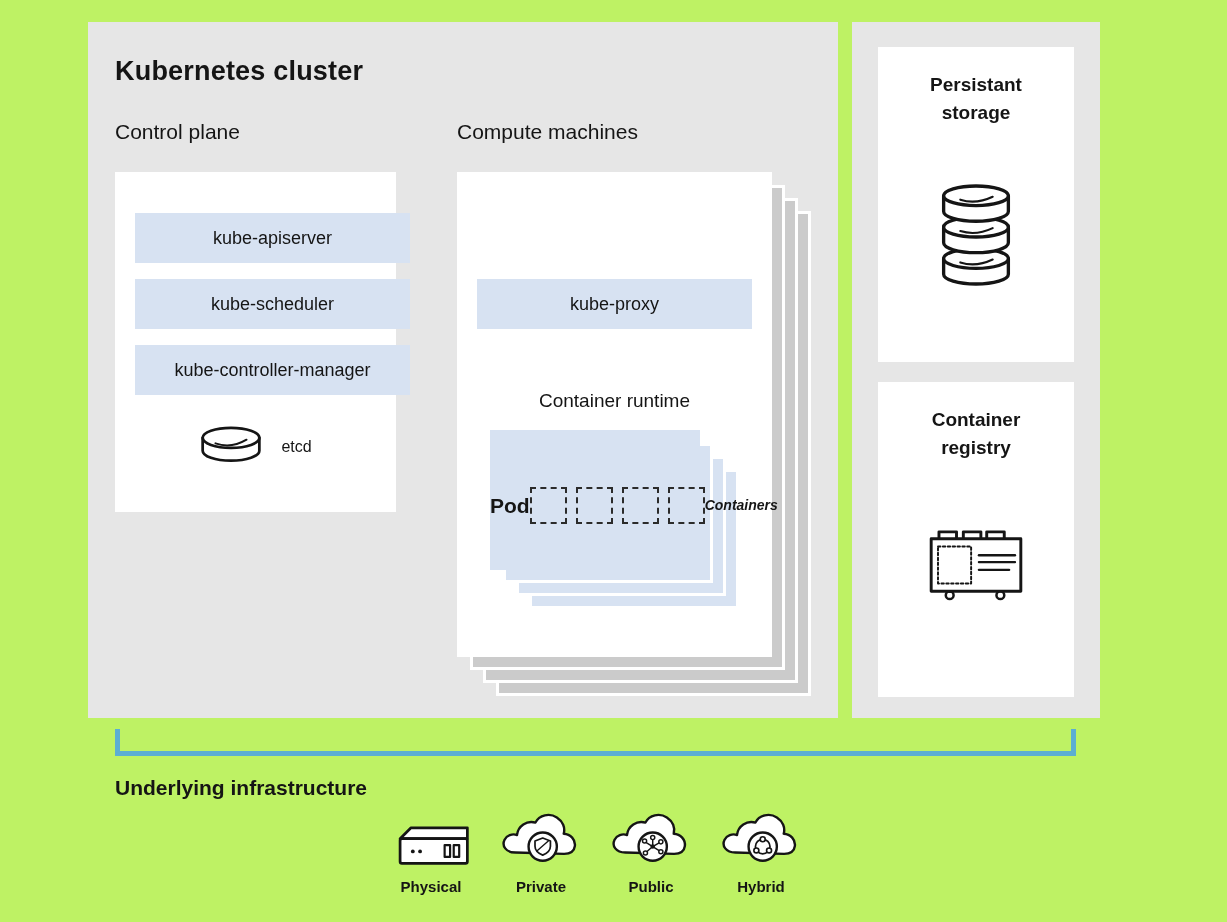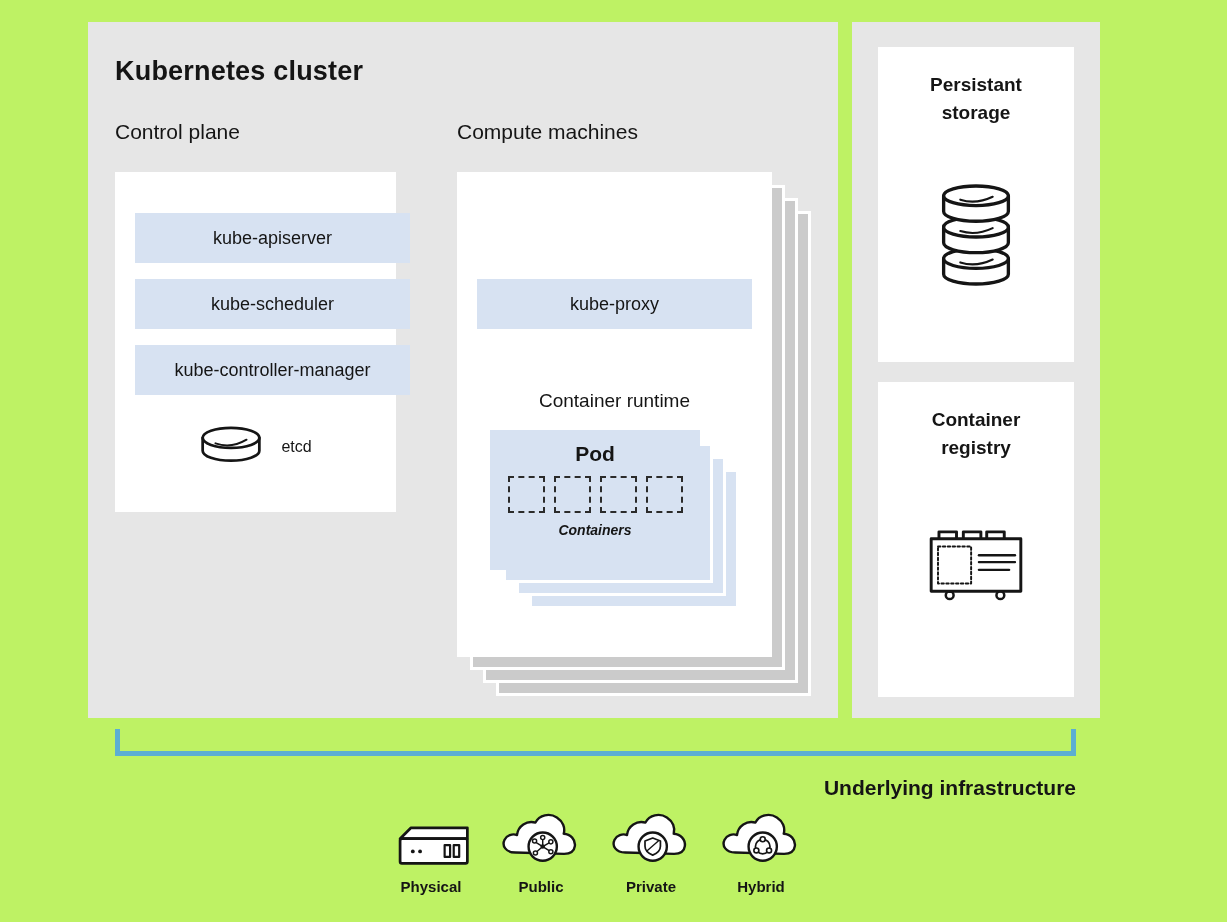--- a/index.html
+++ b/index.html
@@ -33,39 +33,39 @@
   .etcd-label { font-size:16px; font-weight:500; }
 
   .runtime-label { position:absolute; left:0; top:218px; width:100%; text-align:center;
                    font-size:19px; font-weight:500; }
 
   .pod-sheet { position:absolute; width:210px; height:140px; background:#d7e2f2; border:3px solid #fff; }
   .pod-sheet-1 { left:46px; top:271px; }
   .pod-sheet-2 { left:59px; top:284px; }
   .pod-sheet-3 { left:72px; top:297px; }
   .pod-box { position:absolute; left:33px; top:258px; width:210px; height:140px; background:#d7e2f2;
-             display:flex; flex-direction:column; align-items:center; }
+             display:flex; flex-direction:row; align-items:center; }
   .pod-title { margin-top:12px; font-size:21px; font-weight:600; }
   .pod-squares { margin-top:10px; display:flex; gap:9px; }
   .pod-square { width:37px; height:37px; border:2px dashed #2b2b2b; }
   .containers-label { margin-top:9px; font-size:14px; font-style:italic; font-weight:600; }
 
   .side-box { position:absolute; left:878px; width:196px; height:315px; background:#fff;
               display:flex; flex-direction:column; align-items:center; }
   .storage-box { top:47px; }
   .registry-box { top:382px;align-items:center; }
   .side-title { margin-top:24px; width:130px; text-align:center; font-size:19px; font-weight:700; line-height:1.45; }
   .side-icon-wrap { display:flex; justify-content:center; }
   .storage-box .side-icon-wrap { margin-top:58px; }
   .registry-box .side-icon-wrap { margin-top:66px; }
 
   .bracket { position:absolute; left:115px; top:729px; width:961px; height:27px;
              border-left:5px solid #5baed3; border-right:5px solid #5baed3; border-bottom:5px solid #5baed3; }
 
-  .infra-label { position:absolute; left:115px; top:776px; width:961px; text-align:right;
+  .infra-label { position:absolute; left:115px; top:776px; width:961px; text-align:left;
                  font-size:21px; font-weight:600; }
 
   .infra-row { position:absolute; left:258px; top:816px; width:676px; display:flex; justify-content:center; }
   .infra-item { display:flex; flex-direction:column; align-items:center; width:110px; }
   .infra-icon { height:52px; display:flex; align-items:flex-end; justify-content:center; }
   .infra-name { margin-top:10px; font-size:15px; font-weight:600; }
 
   svg { display:block; }
 </style>
 </head>
@@ -171,49 +171,49 @@
       </div>
       <div class="infra-name">Physical</div>
     </div>
 
 
     <div class="infra-item">
       <div class="infra-icon">
         <svg width="88" height="60" viewBox="0 0 100 70" fill="none" stroke="#151515" stroke-width="2.8" stroke-linecap="round" stroke-linejoin="round">
           <path d="M20 52 C 9 52 4 44 7.5 37 C 10 32 16.5 29.5 22 31.5 C 23 21 33.5 14 43.5 17 C 48 8 60 5.5 68.5 11 C 75.5 15.5 78.5 23 76.5 30 C 84.5 30.5 90.5 37 89.5 44.5 C 88.7 50.5 83.5 53.5 77 53.5 L 20 52 Z" fill="#fff"></path>
           <circle cx="52" cy="45" r="16.5" fill="#fff"></circle>
+          <path d="M52 35 L61 38.5 L61 44.5 C 61 50 56.5 53 52 55 C 47.5 53 43 50 43 44.5 L 43 38.5 Z" stroke-width="2"></path>
+          <path d="M45.5 50 L58.5 38.5" stroke-width="1.6"></path>
+        </svg>
+      </div>
+      <div class="infra-name">Private</div>
+    </div>
+
+    <div class="infra-item">
+      <div class="infra-icon">
+        <svg width="88" height="60" viewBox="0 0 100 70" fill="none" stroke="#151515" stroke-width="2.8" stroke-linecap="round" stroke-linejoin="round">
+          <path d="M20 52 C 9 52 4 44 7.5 37 C 10 32 16.5 29.5 22 31.5 C 23 21 33.5 14 43.5 17 C 48 8 60 5.5 68.5 11 C 75.5 15.5 78.5 23 76.5 30 C 84.5 30.5 90.5 37 89.5 44.5 C 88.7 50.5 83.5 53.5 77 53.5 L 20 52 Z" fill="#fff"></path>
+          <circle cx="52" cy="45" r="16.5" fill="#fff"></circle>
           <path d="M52 45 L52 36.5 M52 45 L60 40.5 M52 45 L60 50 M52 45 L45 51 M52 45 L44 40" stroke-width="1.7"></path>
           <circle cx="52" cy="45" r="2.6" fill="#151515" stroke="none"></circle>
           <circle cx="52" cy="34.5" r="2.4" stroke-width="1.7" fill="#fff"></circle>
           <circle cx="61.5" cy="39.5" r="2.4" stroke-width="1.7" fill="#fff"></circle>
           <circle cx="61.5" cy="51" r="2.4" stroke-width="1.7" fill="#fff"></circle>
           <circle cx="43.5" cy="52.5" r="2.4" stroke-width="1.7" fill="#fff"></circle>
           <circle cx="42.5" cy="38.5" r="2.4" stroke-width="1.7" fill="#fff"></circle>
         </svg>
       </div>
       <div class="infra-name">Public</div>
     </div>
 
     <div class="infra-item">
       <div class="infra-icon">
         <svg width="88" height="60" viewBox="0 0 100 70" fill="none" stroke="#151515" stroke-width="2.8" stroke-linecap="round" stroke-linejoin="round">
           <path d="M20 52 C 9 52 4 44 7.5 37 C 10 32 16.5 29.5 22 31.5 C 23 21 33.5 14 43.5 17 C 48 8 60 5.5 68.5 11 C 75.5 15.5 78.5 23 76.5 30 C 84.5 30.5 90.5 37 89.5 44.5 C 88.7 50.5 83.5 53.5 77 53.5 L 20 52 Z" fill="#fff"></path>
           <circle cx="52" cy="45" r="16.5" fill="#fff"></circle>
-          <path d="M52 35 L61 38.5 L61 44.5 C 61 50 56.5 53 52 55 C 47.5 53 43 50 43 44.5 L 43 38.5 Z" stroke-width="2"></path>
-          <path d="M45.5 50 L58.5 38.5" stroke-width="1.6"></path>
-        </svg>
-      </div>
-      <div class="infra-name">Private</div>
-    </div>
-
-    <div class="infra-item">
-      <div class="infra-icon">
-        <svg width="88" height="60" viewBox="0 0 100 70" fill="none" stroke="#151515" stroke-width="2.8" stroke-linecap="round" stroke-linejoin="round">
-          <path d="M20 52 C 9 52 4 44 7.5 37 C 10 32 16.5 29.5 22 31.5 C 23 21 33.5 14 43.5 17 C 48 8 60 5.5 68.5 11 C 75.5 15.5 78.5 23 76.5 30 C 84.5 30.5 90.5 37 89.5 44.5 C 88.7 50.5 83.5 53.5 77 53.5 L 20 52 Z" fill="#fff"></path>
-          <circle cx="52" cy="45" r="16.5" fill="#fff"></circle>
           <circle cx="52" cy="45" r="8.5" stroke-width="2"></circle>
           <circle cx="52" cy="36.5" r="2.9" fill="#fff" stroke-width="1.9"></circle>
           <circle cx="44.6" cy="49.5" r="2.9" fill="#fff" stroke-width="1.9"></circle>
           <circle cx="59.4" cy="49.5" r="2.9" fill="#fff" stroke-width="1.9"></circle>
         </svg>
       </div>
       <div class="infra-name">Hybrid</div>
     </div>
 
   </div>

